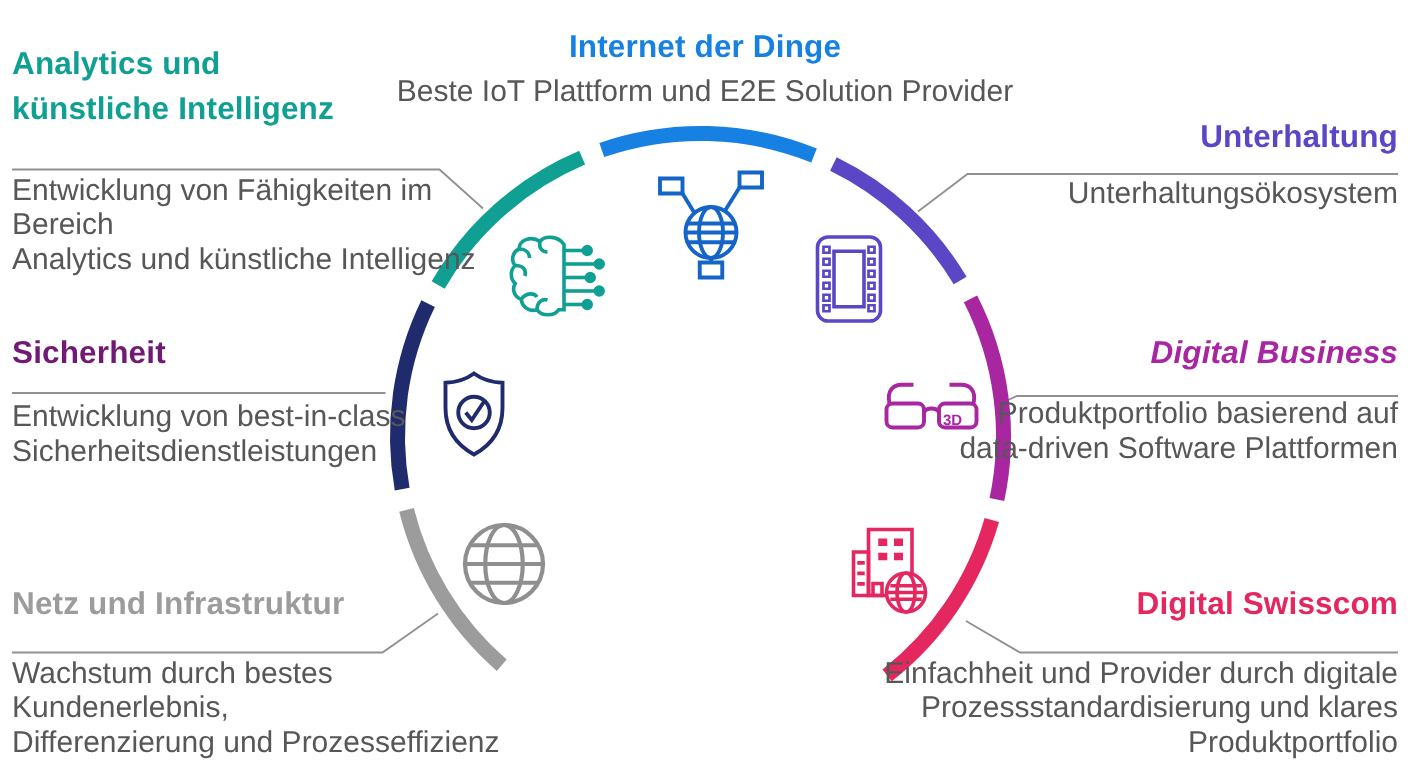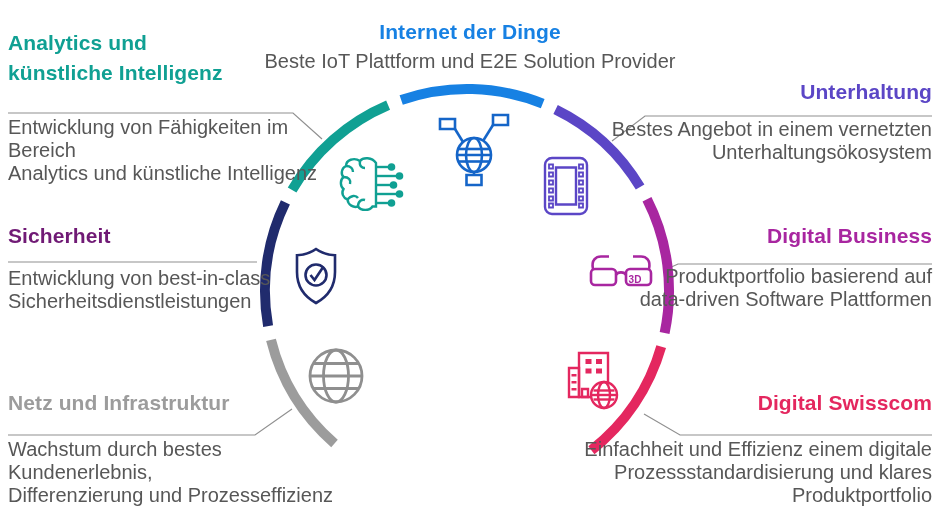--- a/index.html
+++ b/index.html
@@ -156,37 +156,36 @@
     <div class="title" style="color: rgb(23, 129, 227);">Internet der Dinge</div>
   </div>
   <div class="block align-center desc" style="left: 0px; width: 940px; top: 50px; color: rgb(87, 87, 87);">
     <div>Beste IoT Plattform und E2E Solution Provider</div>
   </div>
 
   <div class="block align-right" style="right:8px; top:77px; width:400px;">
     <div class="title" style="color: rgb(91, 70, 198);">Unterhaltung</div>
   </div>
   <div class="block align-right desc" style="right: 8px; top: 118px; width: 400px; color: rgb(87, 87, 87);">
-    <div>Bestes Angebot in einem vernetzten</div>
     <div>Unterhaltungsökosystem</div>
   </div>
 
   <div class="block align-right" style="right:8px; top:221px; width:400px;">
-    <div class="title" style="color: rgb(168, 38, 160);">Digital Business</div>
+    <div class="title" style="color: rgb(168, 38, 160); font-style: italic;">Digital Business</div>
   </div>
   <div class="block align-right desc" style="right: 8px; top: 265px; width: 400px; color: rgb(87, 87, 87);">
     <div>Produktportfolio basierend auf</div>
     <div>data-driven Software Plattformen</div>
   </div>
 
   <div class="block align-right" style="right:8px; top:388px; width:400px;">
     <div class="title" style="color: rgb(228, 39, 95);">Digital Swisscom</div>
   </div>
   <div class="block align-right desc" style="right: 8px; top: 438px; width: 420px; color: rgb(87, 87, 87);">
-    <div>Einfachheit und Effizienz einem digitale</div>
+    <div>Einfachheit und Provider durch digitale</div>
     <div>Prozessstandardisierung und klares Produktportfolio</div>
   </div>
 
   <div class="block" style="left:8px; top:388px; width:340px;">
     <div class="title" style="color: rgb(156, 156, 156);">Netz und Infrastruktur</div>
   </div>
   <div class="block desc" style="left: 8px; top: 438px; width: 340px; color: rgb(87, 87, 87);">
     <div>Wachstum durch bestes Kundenerlebnis,</div>
     <div>Differenzierung und Prozesseffizienz</div>
   </div>

